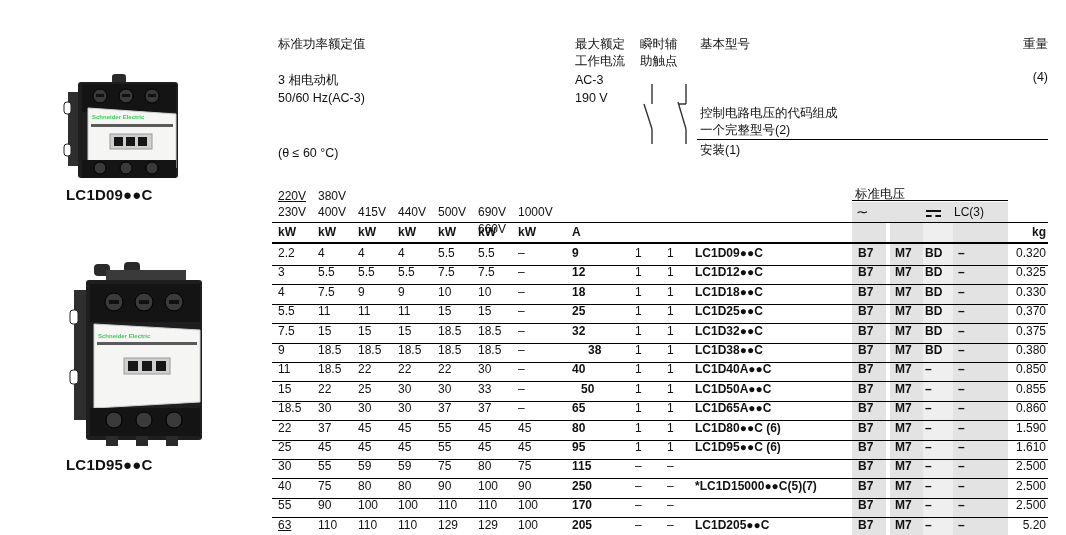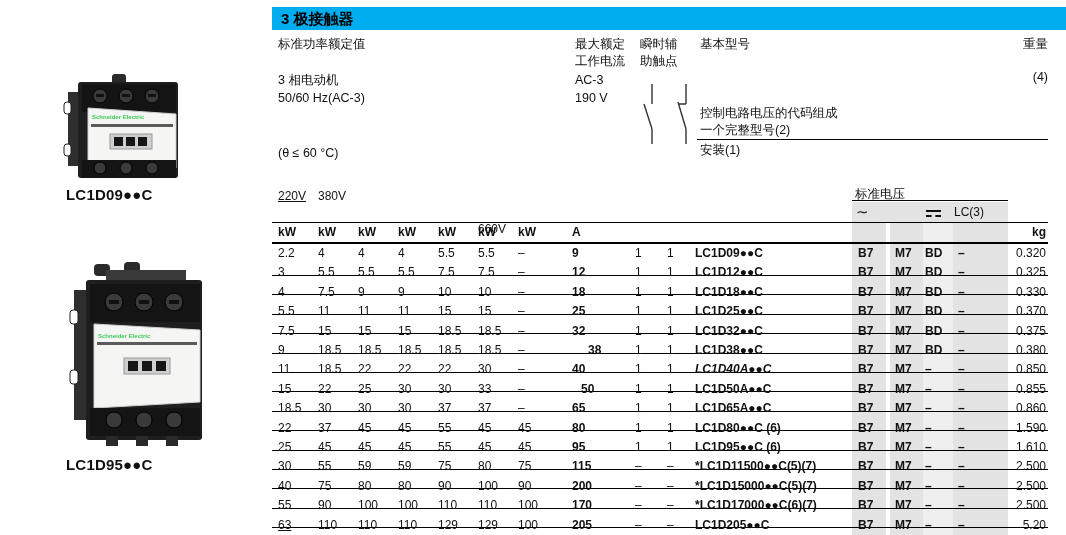--- a/index.html
+++ b/index.html
@@ -14,21 +14,21 @@
   .right-edge{right:18px;text-align:right;}
   
   .hline{position:absolute;background:#000;height:1px;}
   .hline.heavy{height:2px;}
   
   .band{position:absolute;background:#e3e3e3;}
   .band.light{background:#efefef;}
   
   #rows-layer,#volt1,#volt2,#kwrow{position:absolute;left:272px;width:776px;}
   #volt1{top:188px;height:16px;} #volt2{top:204px;height:16px;} #kwrow{top:224px;height:17px;}
-  .trow{position:absolute;left:0;width:776px;height:32px;border-bottom:1px solid #000;box-sizing:border-box;}
+  .trow{position:absolute;left:0;width:776px;height:22px;border-bottom:1px solid #000;box-sizing:border-box;}
   .trow.last{border-bottom:none;}
   .cell{position:absolute;top:0;font-size:12px;line-height:19.4px;white-space:nowrap;}
   #volt1 .cell,#volt2 .cell{line-height:16px;}
   #kwrow .cell{line-height:17px;font-weight:bold;}
   .b{font-weight:bold;}
   .ckg{width:74px;text-align:right;}
   
   .prod-label{font-size:15px;font-weight:bold;letter-spacing:.2px;}
   
   #dc-icon{left:926px;top:210px;width:15px;height:8px;}
@@ -92,21 +92,20 @@
     <rect x="24" y="146" width="110" height="28" fill="#141414"></rect>
     <circle cx="48" cy="158" r="8" fill="#3a3a3a" stroke="#000"></circle>
     <circle cx="78" cy="158" r="8" fill="#3a3a3a" stroke="#000"></circle>
     <circle cx="108" cy="158" r="8" fill="#3a3a3a" stroke="#000"></circle>
     <rect x="40" y="174" width="12" height="10" fill="#2a2a2a"></rect>
       <rect x="70" y="174" width="12" height="10" fill="#2a2a2a"></rect>
       <rect x="100" y="174" width="12" height="10" fill="#2a2a2a"></rect>
   </svg>
   <div class="abs prod-label" style="left:66px;top:456px">LC1D95●●C</div>
 
-  <div class="abs" id="title-bar" title="3 极接触器" style="background: rgb(0, 174, 239);">3 极接触器</div>
 
   <div class="abs h-txt" style="left:278px;top:37px">标准功率额定值</div>
   <div class="abs h-txt" style="left:575px;top:37px">最大额定</div>
   <div class="abs h-txt" style="left:575px;top:54px">工作电流</div>
   <div class="abs h-txt" style="left:640px;top:37px">瞬时辅</div>
   <div class="abs h-txt" style="left:640px;top:54px">助触点</div>
   <div class="abs h-txt" style="left:700px;top:37px">基本型号</div>
   <div class="abs h-txt right-edge" style="top:37px">重量</div>
 
   <div class="abs h-txt" style="left:278px;top:73px">3 相电动机</div>
@@ -147,20 +146,29 @@
   <div class="hline heavy" style="left:272px;top:242px;width:776px"></div>
 
   <div id="volt1">
       <span class="cell" style="left: 6px; text-decoration: underline;">220V</span>
       <span class="cell" style="left: 46px;">380V</span>
       <span class="cell" style="left: 86px;"></span>
       <span class="cell" style="left: 126px;"></span>
       <span class="cell" style="left: 166px;"></span>
       <span class="cell" style="left: 206px; margin-top: 33px;">660V</span>
       <span class="cell" style="left: 246px;"></span>
+    </div>
+  <div id="volt2">
+      <span class="cell" style="left: 6px;">230V</span>
+      <span class="cell" style="left: 46px;">400V</span>
+      <span class="cell" style="left: 86px;">415V</span>
+      <span class="cell" style="left: 126px;">440V</span>
+      <span class="cell" style="left: 166px;">500V</span>
+      <span class="cell" style="left: 206px;">690V</span>
+      <span class="cell" style="left: 246px;">1000V</span>
     </div>
   <div id="kwrow">
       <span class="cell" style="left: 6px;">kW</span>
       <span class="cell" style="left: 46px;">kW</span>
       <span class="cell" style="left: 86px;">kW</span>
       <span class="cell" style="left: 126px;">kW</span>
       <span class="cell" style="left: 166px;">kW</span>
       <span class="cell" style="left: 206px;">kW</span>
       <span class="cell" style="left: 246px;">kW</span>
       <span class="cell" style="left: 300px;">A</span>
@@ -280,21 +288,21 @@
         <span class="cell" style="left: 6px;">11</span>
         <span class="cell" style="left: 46px;">18.5</span>
         <span class="cell" style="left: 86px;">22</span>
         <span class="cell" style="left: 126px;">22</span>
         <span class="cell" style="left: 166px;">22</span>
         <span class="cell" style="left: 206px;">30</span>
         <span class="cell" style="left: 246px;">–</span>
         <span class="cell b" style="left: 300px;">40</span>
         <span class="cell" style="left: 363px;">1</span>
         <span class="cell" style="left: 395px;">1</span>
-        <span class="cell b" style="left: 423px; font-style: italic;">LC1D40A●●C</span>
+        <span class="cell b" style="left: 423px;">LC1D40A●●C</span>
         <span class="cell b" style="left: 586px;">B7</span>
         <span class="cell b" style="left: 623px;">M7</span>
         <span class="cell b" style="left: 653px;">–</span>
         <span class="cell b" style="left: 686px;">–</span>
         <span class="cell ckg" style="left: 700px;">0.850</span>
       </div>
       <div class="trow" style="top: 379.8px;">
         <span class="cell" style="left: 6px;">15</span>
         <span class="cell" style="left: 46px;">22</span>
         <span class="cell" style="left: 86px;">25</span>
@@ -370,57 +378,55 @@
         <span class="cell" style="left: 6px;">30</span>
         <span class="cell" style="left: 46px;">55</span>
         <span class="cell" style="left: 86px;">59</span>
         <span class="cell" style="left: 126px;">59</span>
         <span class="cell" style="left: 166px;">75</span>
         <span class="cell" style="left: 206px;">80</span>
         <span class="cell" style="left: 246px;">75</span>
         <span class="cell b" style="left: 300px;">115</span>
         <span class="cell" style="left: 363px;">–</span>
         <span class="cell" style="left: 395px;">–</span>
-        <span class="cell b" style="left: 423px;">*LC1D11500●●C(5)(7)</span>
         <span class="cell b" style="left: 586px;">B7</span>
         <span class="cell b" style="left: 623px;">M7</span>
         <span class="cell b" style="left: 653px;">–</span>
         <span class="cell b" style="left: 686px;">–</span>
         <span class="cell ckg" style="left: 700px;">2.500</span>
       </div>
       <div class="trow" style="top: 476.8px;">
         <span class="cell" style="left: 6px;">40</span>
         <span class="cell" style="left: 46px;">75</span>
         <span class="cell" style="left: 86px;">80</span>
         <span class="cell" style="left: 126px;">80</span>
         <span class="cell" style="left: 166px;">90</span>
         <span class="cell" style="left: 206px;">100</span>
         <span class="cell" style="left: 246px;">90</span>
-        <span class="cell b" style="left: 300px;">200</span>
+        <span class="cell b" style="left: 300px;">250</span>
         <span class="cell" style="left: 363px;">–</span>
         <span class="cell" style="left: 395px;">–</span>
         <span class="cell b" style="left: 423px;">*LC1D15000●●C(5)(7)</span>
         <span class="cell b" style="left: 586px;">B7</span>
         <span class="cell b" style="left: 623px;">M7</span>
         <span class="cell b" style="left: 653px;">–</span>
         <span class="cell b" style="left: 686px;">–</span>
         <span class="cell ckg" style="left: 700px;">2.500</span>
       </div>
       <div class="trow" style="top: 496.2px;">
         <span class="cell" style="left: 6px;">55</span>
         <span class="cell" style="left: 46px;">90</span>
         <span class="cell" style="left: 86px;">100</span>
         <span class="cell" style="left: 126px;">100</span>
         <span class="cell" style="left: 166px;">110</span>
         <span class="cell" style="left: 206px;">110</span>
         <span class="cell" style="left: 246px;">100</span>
         <span class="cell b" style="left: 300px;">170</span>
         <span class="cell" style="left: 363px;">–</span>
         <span class="cell" style="left: 395px;">–</span>
-        <span class="cell b" style="left: 423px;">*LC1D17000●●C(6)(7)</span>
         <span class="cell b" style="left: 586px;">B7</span>
         <span class="cell b" style="left: 623px;">M7</span>
         <span class="cell b" style="left: 653px;">–</span>
         <span class="cell b" style="left: 686px;">–</span>
         <span class="cell ckg" style="left: 700px;">2.500</span>
       </div>
       <div class="trow last" style="top: 515.6px;">
         <span class="cell" style="left: 6px; text-decoration: underline;">63</span>
         <span class="cell" style="left: 46px;">110</span>
         <span class="cell" style="left: 86px;">110</span>

